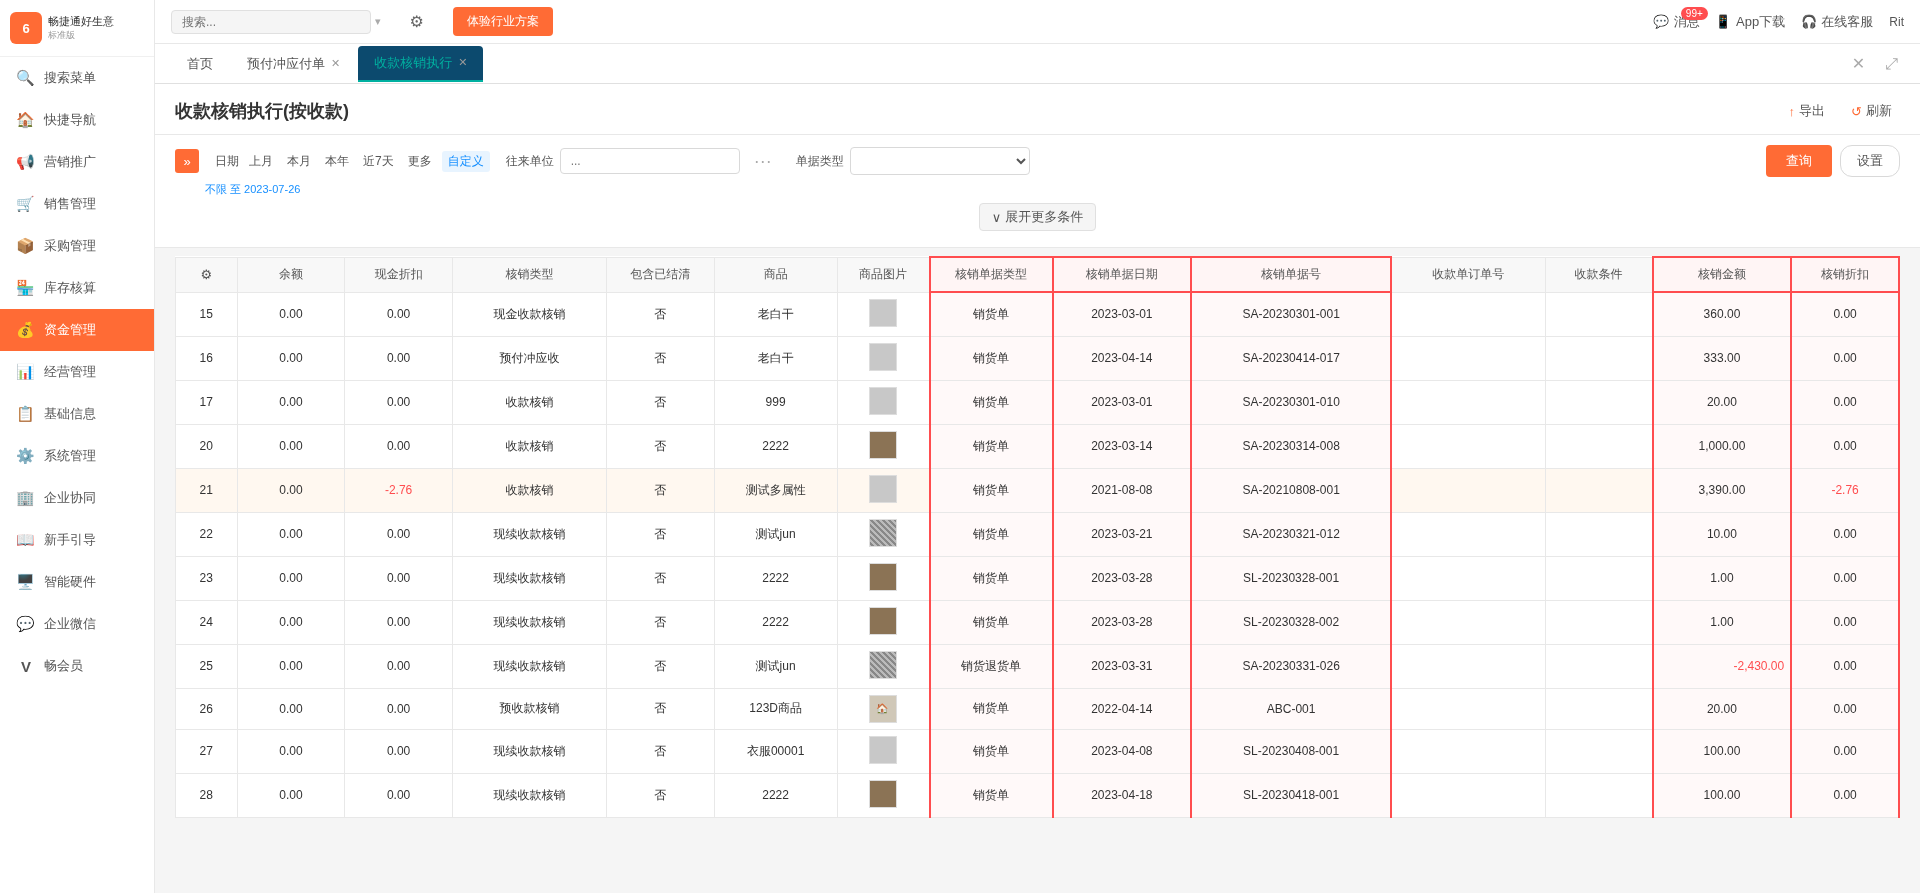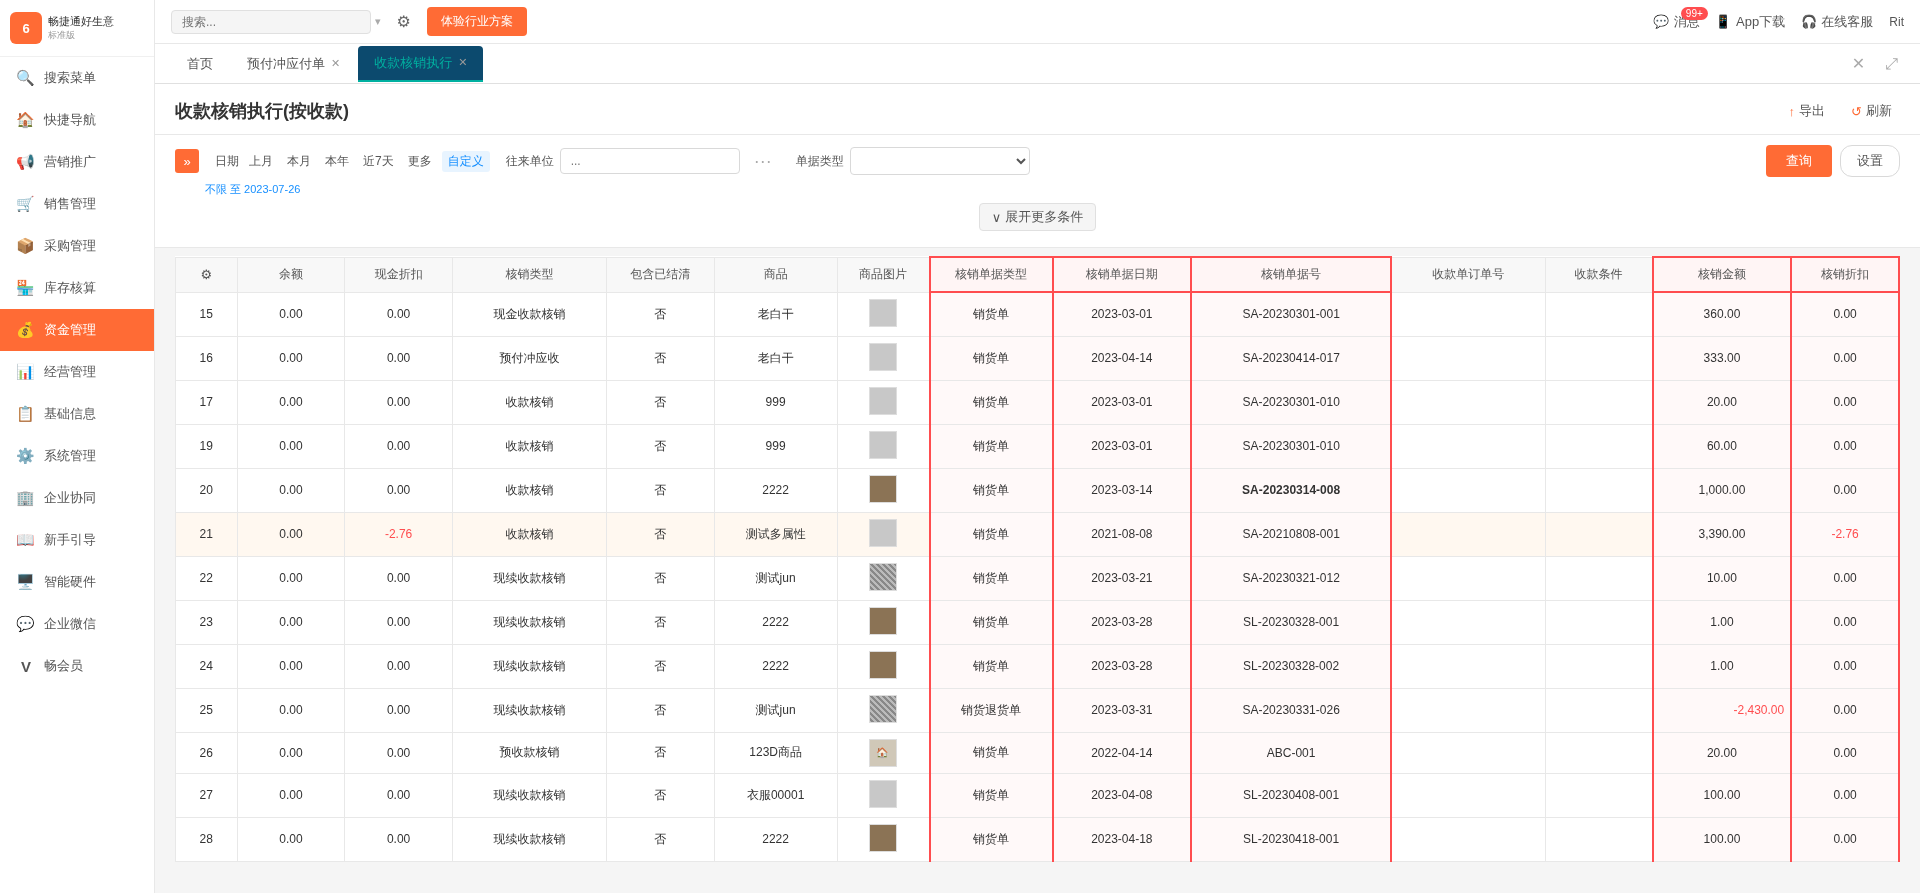--- a/index.html
+++ b/index.html
@@ -13,21 +13,21 @@
     .logo-badge { font-size: 9px; color: #999; }
     .sidebar-item { display: flex; align-items: center; gap: 8px; padding: 12px 16px; cursor: pointer; color: #555; transition: background 0.2s; }
     .sidebar-item.active { background: #ff6b35; color: white; }
     .sidebar-item .icon { font-size: 15px; width: 20px; text-align: center; }
     .sidebar-item .label { font-size: 13px; }
 
     
     .main { flex: 1; display: flex; flex-direction: column; overflow: hidden; }
 
     
-    .topbar { background: #fff; height: 44px; display: flex; align-items: center; padding: 0 16px; gap: 12px; border-bottom: 1px solid #e8e8e8; }
+    .topbar { background: #fff; height: 44px; display: flex; align-items: center; padding: 0 16px; gap: 25px; border-bottom: 1px solid #e8e8e8; }
     .topbar-input { background: #f5f5f5; border: 1px solid #e0e0e0; border-radius: 4px; padding: 4px 30px 4px 10px; width: 200px; color: #999; font-size: 12px; position: relative; }
     .topbar-input-wrap { position: relative; display: flex; align-items: center; }
     .topbar-chevron { color: #aaa; font-size: 11px; margin-left: 4px; }
     .topbar-gear { color: #666; font-size: 16px; cursor: pointer; padding: 4px; }
     .topbar-btn { background: #ff6b35; color: white; border: none; border-radius: 4px; padding: 6px 14px; cursor: pointer; font-size: 12px; }
     .topbar-right { margin-left: auto; display: flex; align-items: center; gap: 16px; }
     .topbar-msg { position: relative; cursor: pointer; color: #555; display: flex; align-items: center; gap: 4px; font-size: 12px; }
     .badge { background: #ff4d4f; color: white; border-radius: 10px; padding: 1px 5px; font-size: 10px; position: absolute; top: -6px; right: -8px; }
     .topbar-link { color: #555; font-size: 12px; cursor: pointer; display: flex; align-items: center; gap: 4px; }
     .user-name { font-size: 12px; color: #555; }
@@ -333,46 +333,30 @@
       <td><div class="img-placeholder" style="background:#c8c8c8;"></div></td>
       <td style="border-left: 2px solid #ff4d4f; border-right: 2px solid #ff4d4f; background:#fff9f9;">销货单</td>
       <td style="border-left: 2px solid #ff4d4f; border-right: 2px solid #ff4d4f; background:#fff9f9;">2023-03-01</td>
       <td style="border-left: 2px solid #ff4d4f; border-right: 2px solid #ff4d4f; background:#fff9f9;" class="link-cell">SA-20230301-010</td>
       <td></td>
       <td></td>
       <td style="border-left: 2px solid #ff4d4f; border-right: 2px solid #ff4d4f; background:#fff9f9;" class="">20.00</td>
       <td style="border-left: 2px solid #ff4d4f; border-right: 2px solid #ff4d4f; background:#fff9f9;" class="">0.00</td>
     </tr>
               <tr>
-      <td>19</td>
-      <td>0.00</td>
-      <td class="">0.00</td>
-      <td>收款核销</td>
-      <td>否</td>
-      <td>999</td>
-      <td><div class="img-placeholder" style="background:#c8c8c8;"></div></td>
-      <td style="border-left: 2px solid #ff4d4f; border-right: 2px solid #ff4d4f; background:#fff9f9;">销货单</td>
-      <td style="border-left: 2px solid #ff4d4f; border-right: 2px solid #ff4d4f; background:#fff9f9;">2023-03-01</td>
-      <td style="border-left: 2px solid #ff4d4f; border-right: 2px solid #ff4d4f; background:#fff9f9;" class="link-cell">SA-20230301-010</td>
-      <td></td>
-      <td></td>
-      <td style="border-left: 2px solid #ff4d4f; border-right: 2px solid #ff4d4f; background:#fff9f9;" class="">60.00</td>
-      <td style="border-left: 2px solid #ff4d4f; border-right: 2px solid #ff4d4f; background:#fff9f9;" class="">0.00</td>
-    </tr>
-              <tr>
       <td>20</td>
       <td>0.00</td>
       <td class="">0.00</td>
       <td>收款核销</td>
       <td>否</td>
       <td>2222</td>
       <td><div class="img-placeholder" style="background:#8B7355;"></div></td>
       <td style="border-left: 2px solid #ff4d4f; border-right: 2px solid #ff4d4f; background:#fff9f9;">销货单</td>
       <td style="border-left: 2px solid #ff4d4f; border-right: 2px solid #ff4d4f; background:#fff9f9;">2023-03-14</td>
-      <td style="border-left: 2px solid #ff4d4f; border-right: 2px solid #ff4d4f; background:#fff9f9;font-weight:bold;" class="link-cell">SA-20230314-008</td>
+      <td style="border-left: 2px solid #ff4d4f; border-right: 2px solid #ff4d4f; background:#fff9f9;" class="link-cell">SA-20230314-008</td>
       <td></td>
       <td></td>
       <td style="border-left: 2px solid #ff4d4f; border-right: 2px solid #ff4d4f; background:#fff9f9;" class="">1,000.00</td>
       <td style="border-left: 2px solid #ff4d4f; border-right: 2px solid #ff4d4f; background:#fff9f9;" class="">0.00</td>
     </tr>
               <tr class="highlighted">
       <td>21</td>
       <td>0.00</td>
       <td class="negative">-2.76</td>
       <td>收款核销</td>

